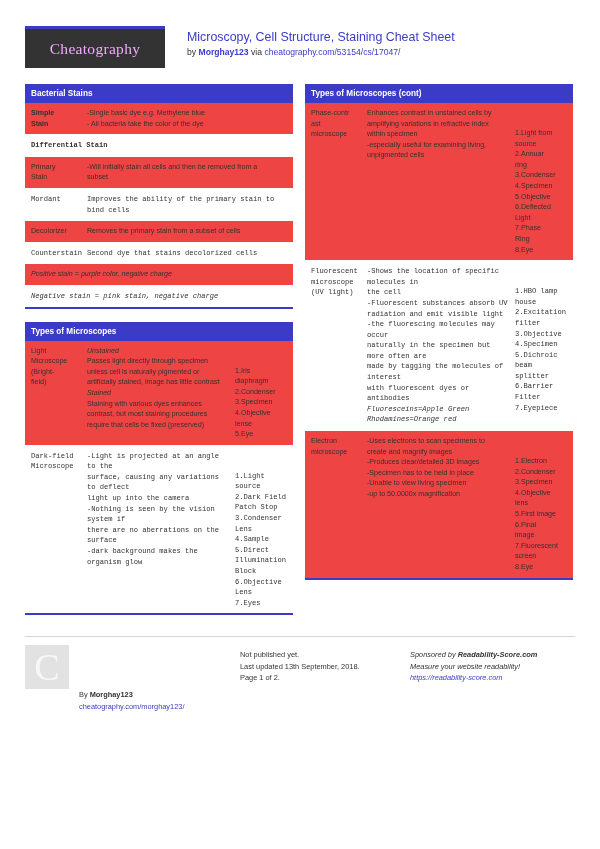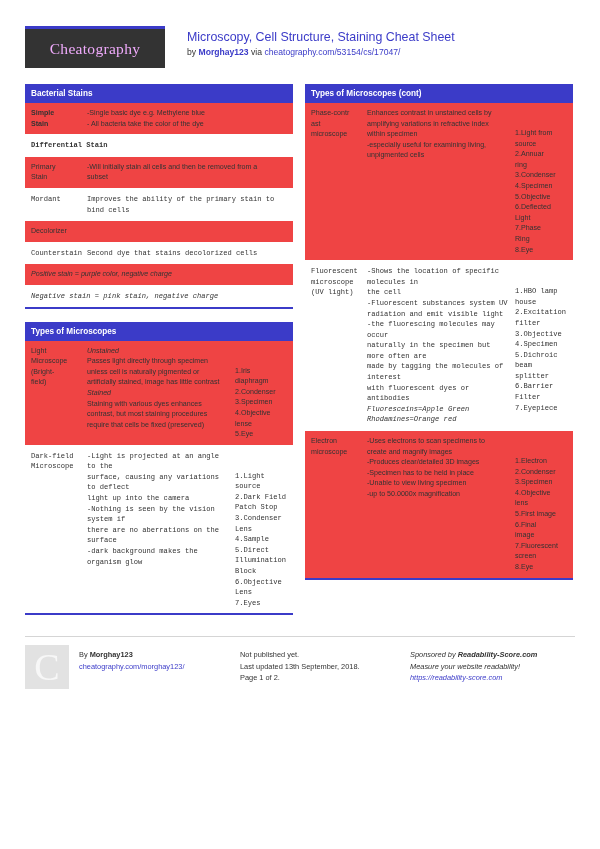--- a/index.html
+++ b/index.html
@@ -159,20 +159,21 @@
     color: #f7f7f7;
     font-family: "Liberation Serif", serif;
     font-size: 38px;
     line-height: 44px;
     text-align: center;
     flex: 0 0 44px;
   }
   .author-text {
     margin-left: 10px;
     padding-top: 4px;
+    margin-top: 40px;
   }
   .author-text .name b { font-weight: bold; }
   .link { color: #3b3bc8; }
   .sponsor b { font-weight: bold; }
 </style>
 </head>
 <body>
 
 <div class="page">
 
@@ -221,20 +222,21 @@
           </div>
         </div>
 
         <div class="row plain">
           <div class="c-term">Mordant</div>
           <div class="c-desc">Improves the ability of the primary stain to bind cells</div>
         </div>
 
         <div class="row shade">
           <div class="c-term">Decolorizer</div>
+          <div class="c-desc">Removes the primary stain from a subset of cells</div>
         </div>
 
         <div class="row plain">
           <div class="c-term">Counterstain</div>
           <div class="c-desc">Second dye that stains decolorized cells</div>
         </div>
 
         <div class="row shade">
           <div class="full ital">Positive stain = purple color, negative charge</div>
         </div>
@@ -344,21 +346,21 @@
 
         <div class="row plain">
           <div class="c-term">
             <span class="line">Fluorescent</span>
             <span class="line">microscope</span>
             <span class="line">(UV light)</span>
           </div>
           <div class="c-desc">
             <span class="line">-Shows the location of specific molecules in</span>
             <span class="line">the cell</span>
-            <span class="line">-Fluorescent substances system UV</span>
+            <span class="line">-Fluorescent substances absorb UV</span>
             <span class="line">radiation and emit visible light</span>
             <span class="line">-the fluorescing molecules may occur</span>
             <span class="line">naturally in the specimen but more often are</span>
             <span class="line">made by tagging the molecules of interest</span>
             <span class="line">with fluorescent dyes or antibodies</span>
             <span class="line ital">Fluoresceins=Apple Green</span>
             <span class="line ital">Rhodamines=Orange red</span>
           </div>
           <div class="c-steps">
             <span class="line">1.HBO lamp</span>

